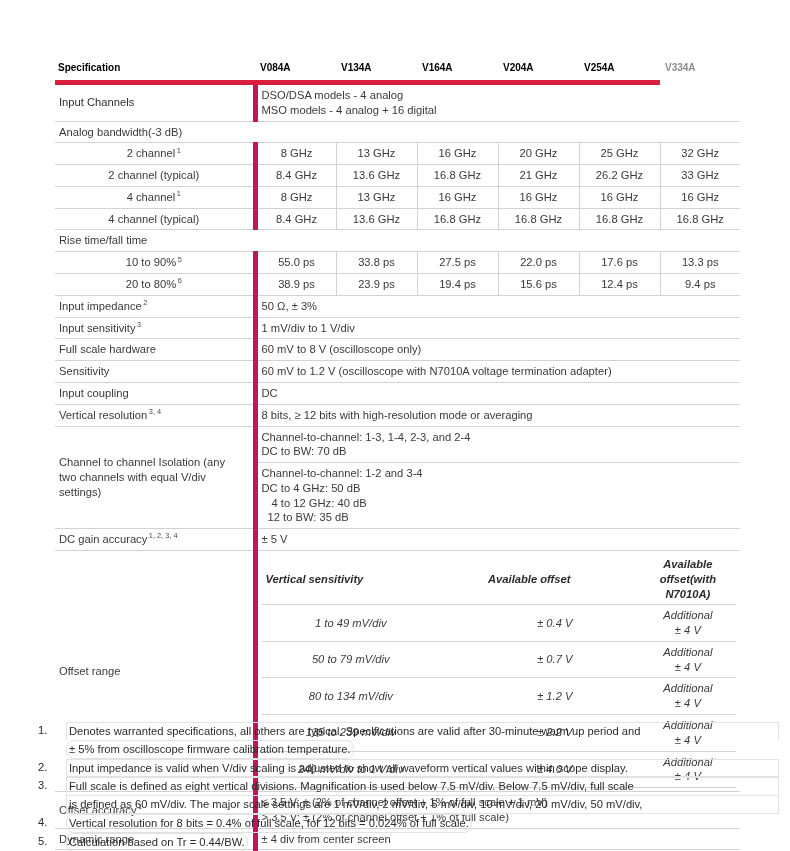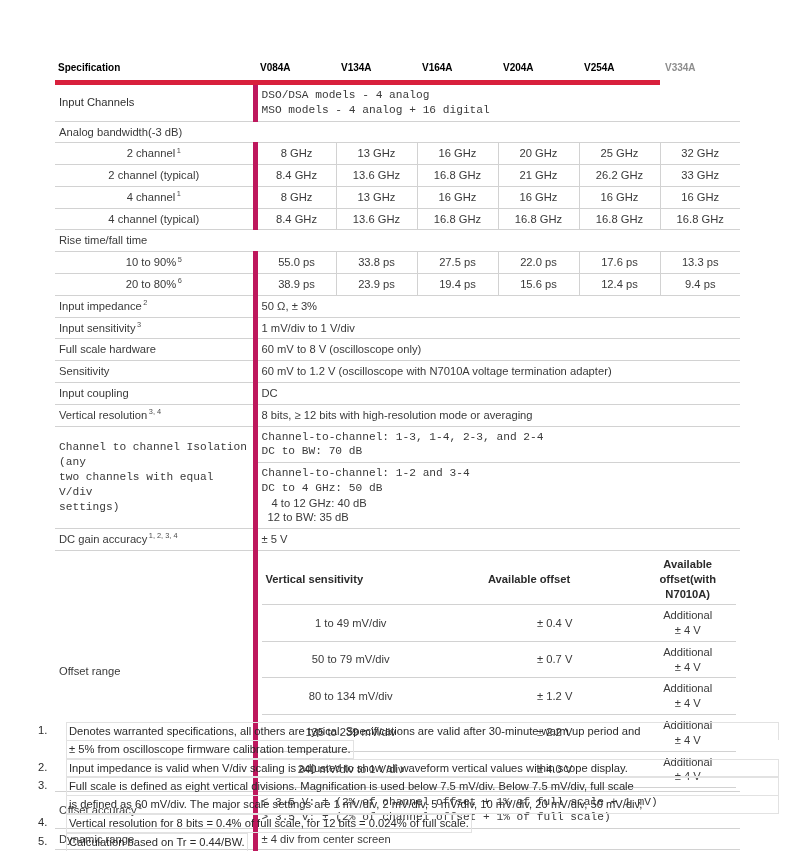--- a/index.html
+++ b/index.html
@@ -103,32 +103,32 @@
     padding-left: 4px;
     color: #3a3a3a;
   }
   .sup {
     font-size: 7.4px;
     vertical-align: super;
     line-height: 0;
     padding-left: 1.5px;
     color: #4a4a4a;
   }
-  .mline { display: block; font-family: Liberation Mono, monospace; }
+  .mline { display: block; }
   .ind1 { padding-left: 10px; display: block; }
   .ind2 { padding-left: 6px; display: block; }
 
   
   .offset-grid {
     width: 100%;
     border-collapse: collapse;
     font-size: 11.2px;
     line-height: 1.34;
   }
-  .offset-grid td { padding: 0; border: none; color: #3a3a3a; }
+  .offset-grid td { padding: 0; border: none; color: #3a3a3a; font-style: italic; }
   .offset-grid .oh { font-weight: bold; color: #2b2b2b; }
   .offset-grid .c1 { width: 190px; text-align: left; }
   .offset-grid .c1n { width: 190px; text-align: center; padding-right: 48px; }
   .offset-grid .c2 { width: 150px; text-align: left; }
   .offset-grid .c2n { width: 150px; text-align: center; padding-right: 34px; }
   .offset-grid .c3 { text-align: center; padding-right: 20px; }
 
   
   .footnotes {
     position: absolute;
@@ -154,21 +154,21 @@
     box-sizing: border-box;
   }
   .fn-text span.ln {
     display: block;
     border: 1px solid #e2e2e2;
     border-bottom: none;
     padding: 0 2px;
     margin: 0;
   }
   .fn-text span.ln:last-child { border-bottom: 1px solid #e2e2e2; }
-  .fn-text span.ln.short { display: inline-block; }
+  .fn-text span.ln.short { display: inline-block; border-radius: 8px; }
 </style>
 </head>
 <body>
 
 <div class="page">
 
 
   <table class="spec-table">
     <colgroup>
       <col style="width:200px">

